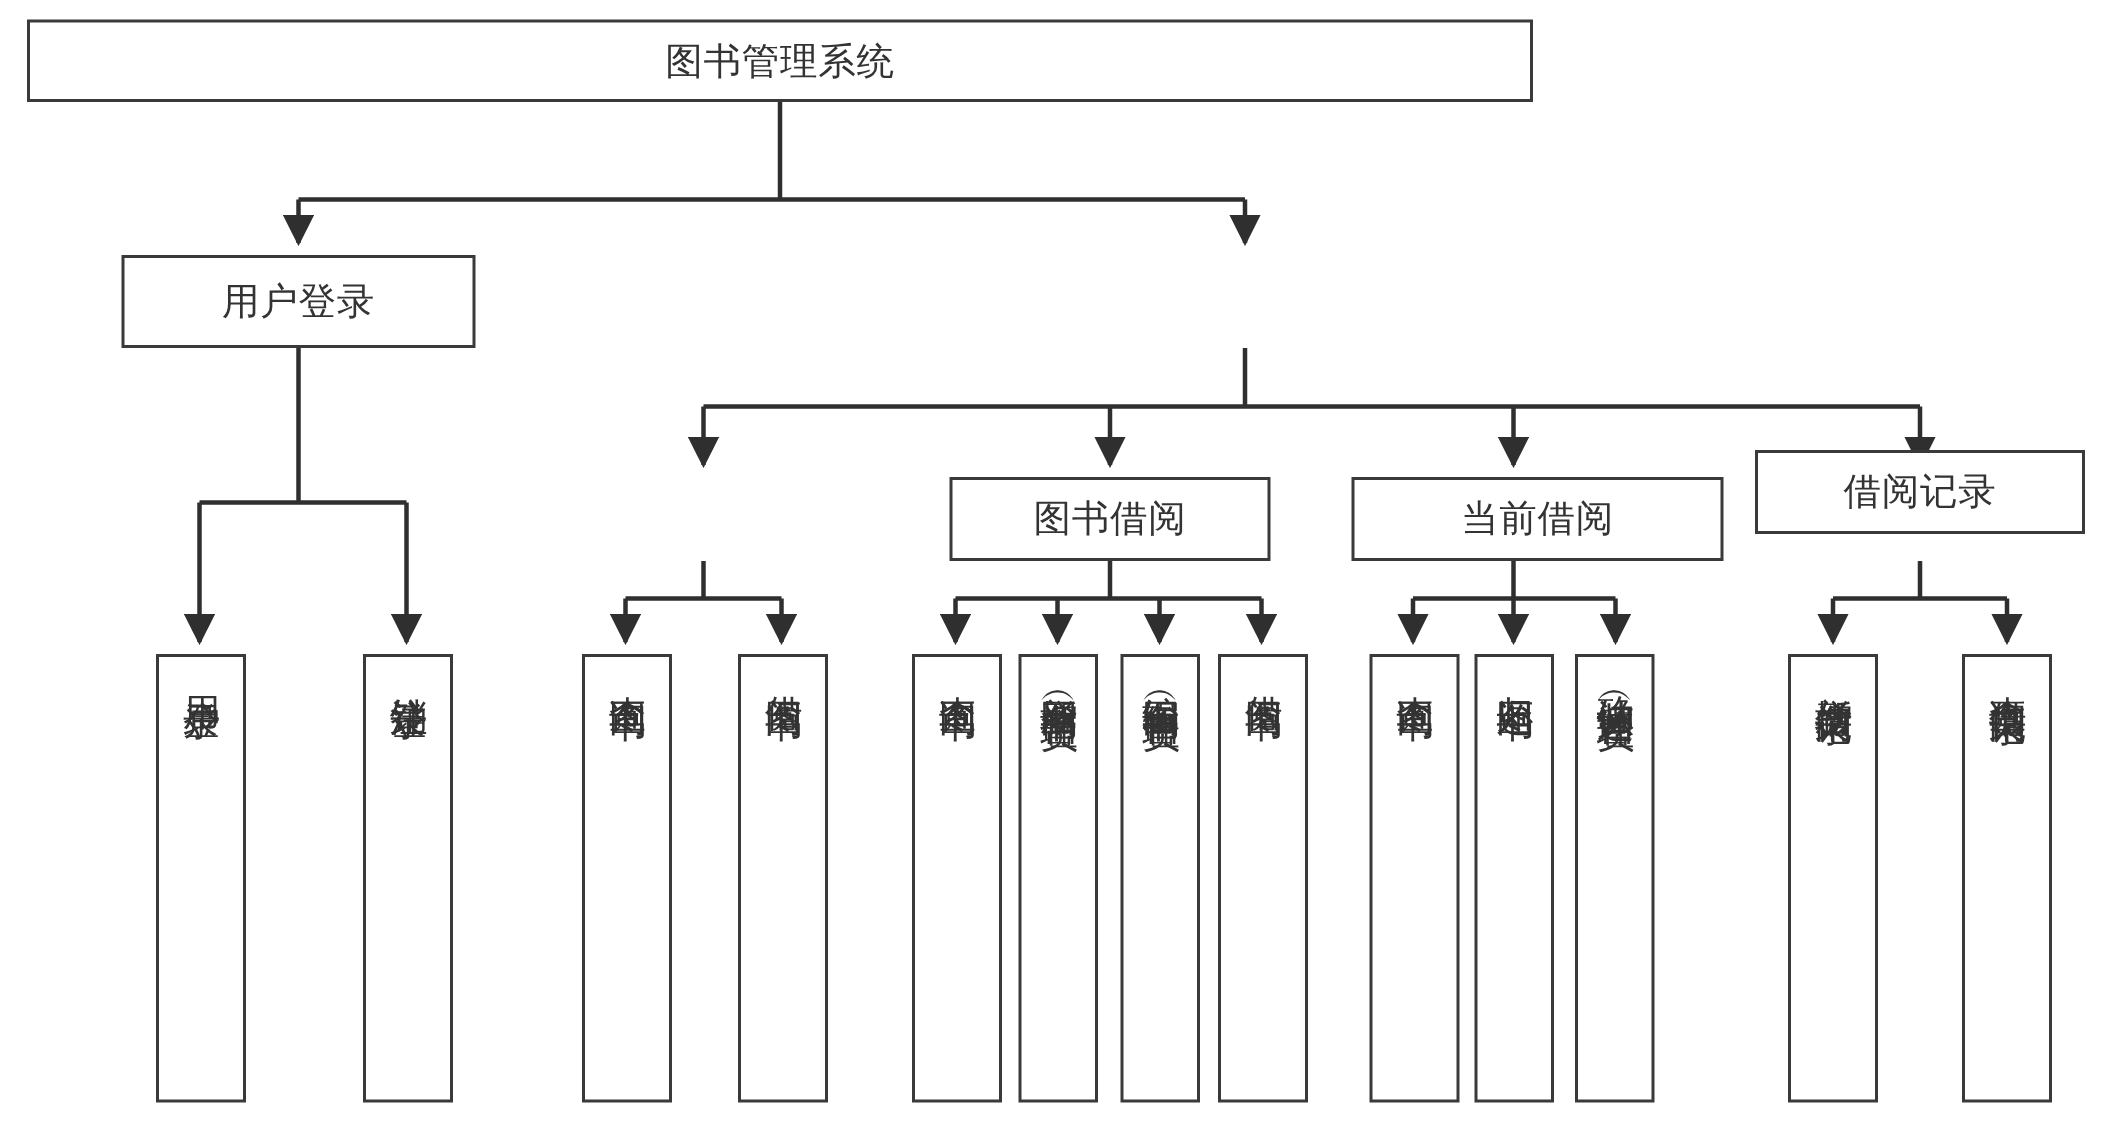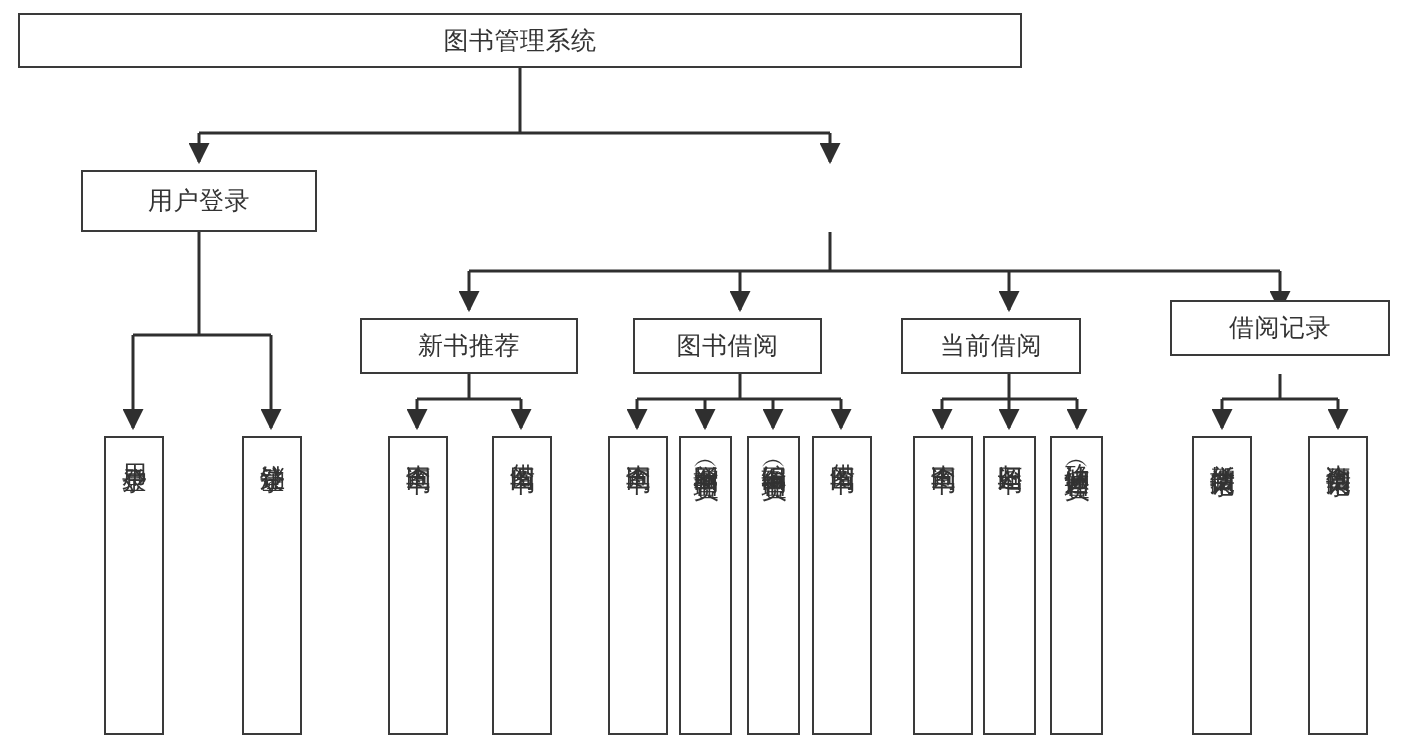--- a/index.html
+++ b/index.html
@@ -127,29 +127,26 @@
 
   <div class="node root horizontal" style="left:18px; top:13px; width:1004px; height:55px;">
     <span class="lbl">图书管理系统</span>
   </div>
 
   <div class="node horizontal" style="left:81px; top:170px; width:236px; height:62px;">
     <span class="lbl">用户登录</span>
   </div>
 
 
-  <div class="node horizontal" style="left:360px; top:318px; width:218px; height:56px;">
-    <span class="lbl">新书推荐</span>
-  </div>
-
-  <div class="node horizontal" style="left:633px; top:318px; width:189px; height:56px;align-items:center;">
+
+  <div class="node horizontal" style="left:633px; top:318px; width:214px; height:56px;align-items:center;">
     <span class="lbl">图书借阅</span>
   </div>
 
-  <div class="node horizontal" style="left:901px; top:318px; width:180px; height:56px;">
+  <div class="node horizontal" style="left:901px; top:318px; width:248px; height:56px;">
     <span class="lbl">当前借阅</span>
   </div>
 
   <div class="node horizontal" style="left:1170px; top:300px; width:220px; height:56px;">
     <span class="lbl">借阅记录</span>
   </div>
 
   <div class="node vertical" style="left:104px; top:436px; width:60px; height:299px;">
     <span class="lbl">用户登录</span>
   </div>

